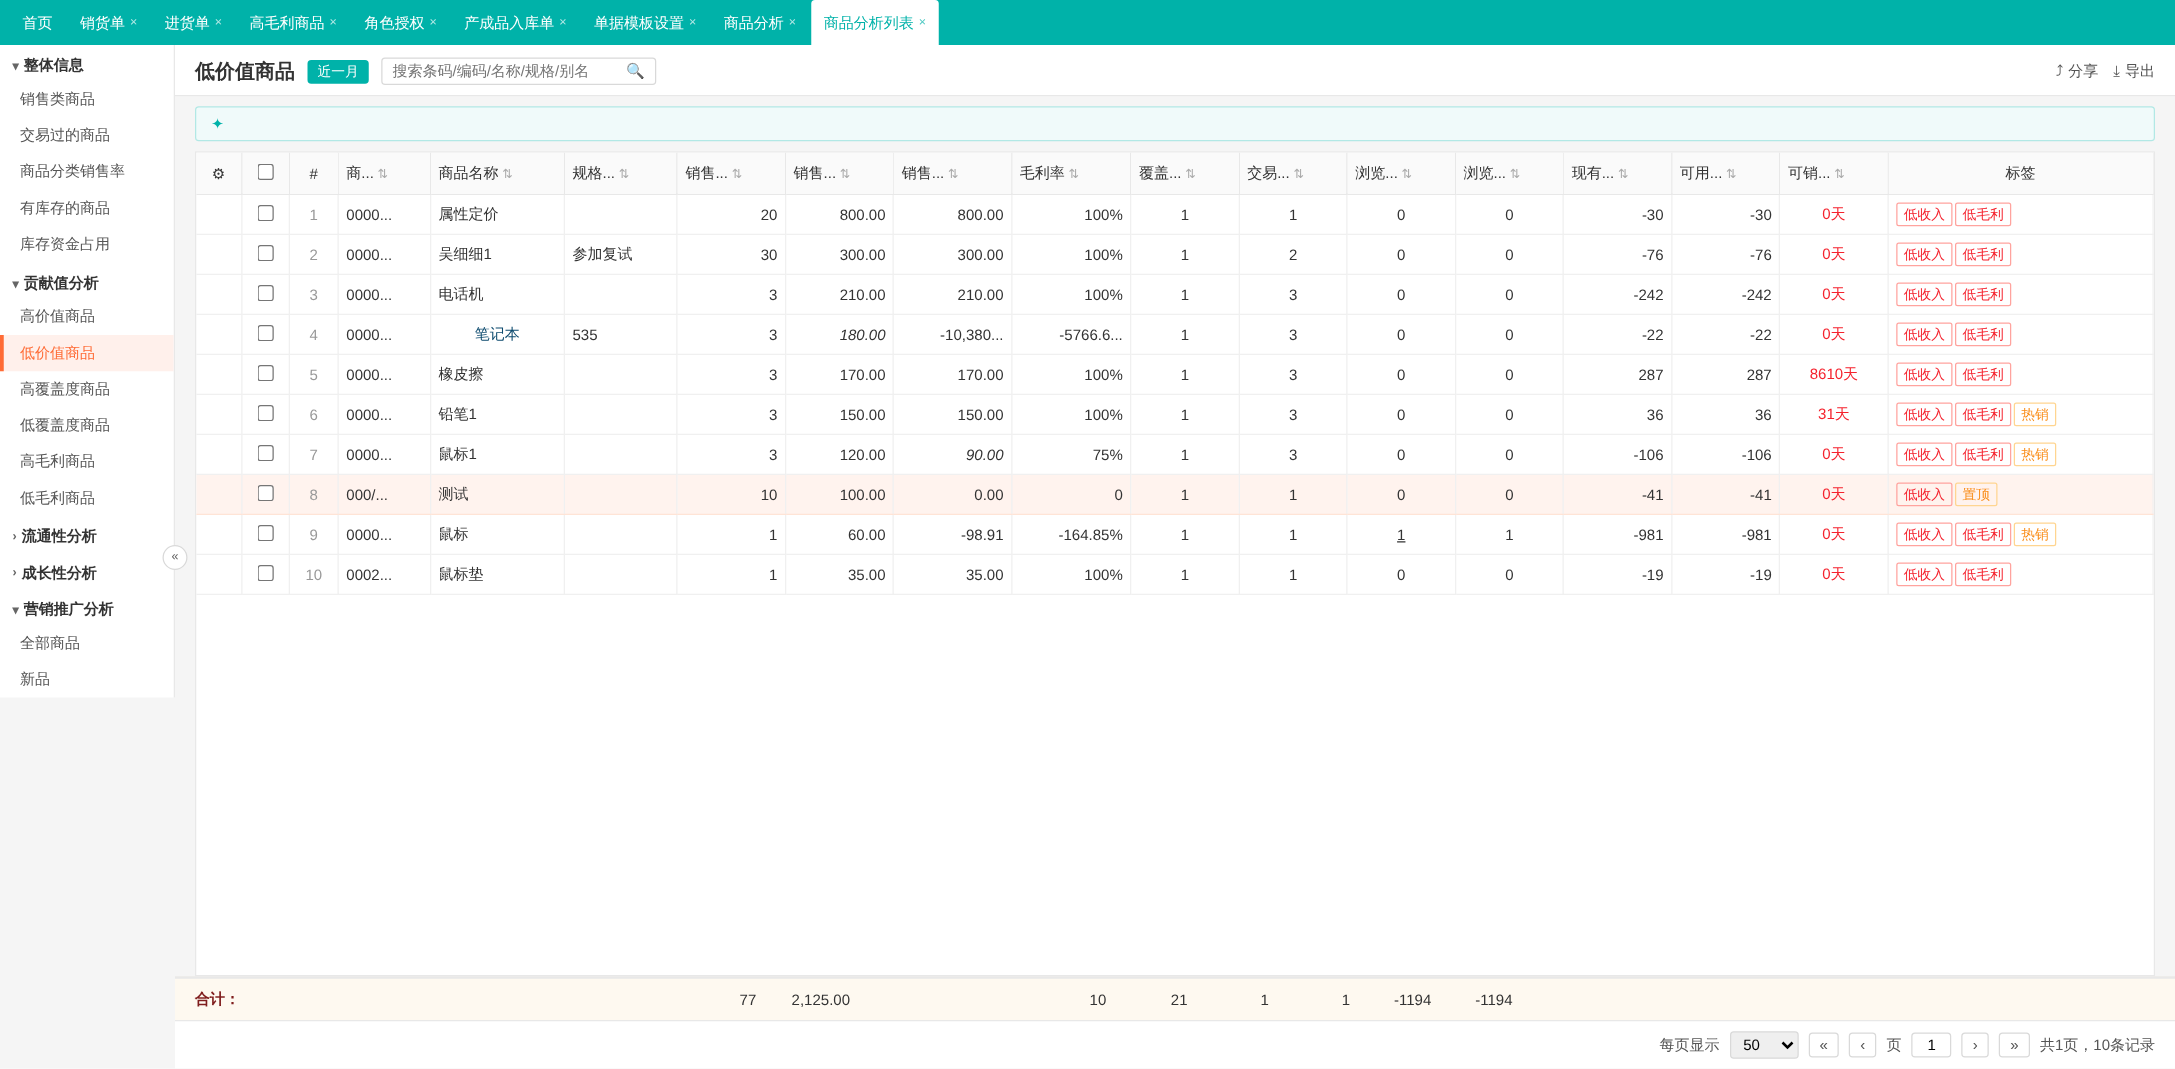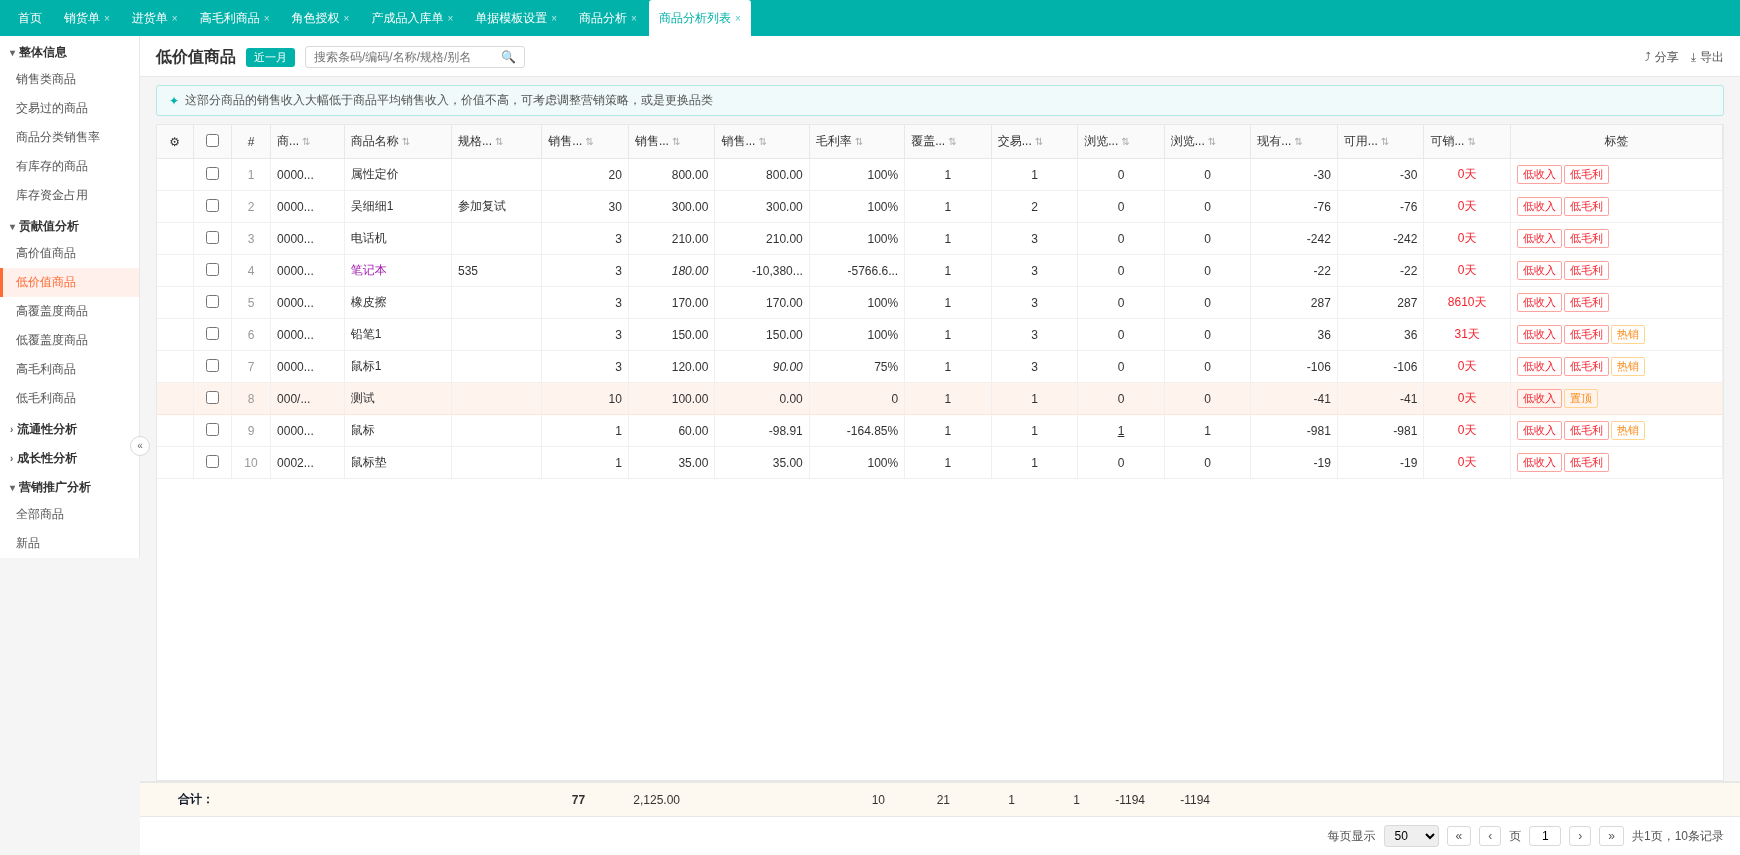--- a/index.html
+++ b/index.html
@@ -200,21 +200,21 @@
 
     
     .footer-total {
       background: #fef9f0;
       border-top: 2px solid #e8e8e8;
       padding: 8px 16px;
       display: flex;
       align-items: center;
       flex-shrink: 0;
     }
-    .footer-total-label { color: #0f172a; font-weight: bold; min-width: 80px; text-align: center; }
+    .footer-total-label { color: #7f1d1d; font-weight: bold; min-width: 80px; }
     .footer-total-values {
       display: flex;
       gap: 0;
       flex: 1;
     }
     .footer-val {
       padding: 0 6px;
       color: #333;
       text-align: right;
     }
@@ -413,21 +413,20 @@
         </div>
         <div class="header-action">
           <span>⤓</span>
           <span>导出</span>
         </div>
       </div>
     </div>
 
     <div class="notice-bar">
       <span class="notice-icon">✦</span>
-      <span>这部分商品的销售收入大幅低于商品平均销售收入，价值不高，可考虑调整营销策略，或是更换品类</span>
     </div>
 
     <div class="table-container">
       <table>
         <thead>
           <tr>
             <th class="gear-th">⚙</th>
             <th><input type="checkbox" style=""></th>
             <th>#</th>
             <th>
@@ -596,21 +595,21 @@
       <span class="tag-label tag-red">低收入</span><span class="tag-label tag-red">低毛利</span>
     </td>
   </tr>
             <tr>
     <td style="text-align:center;color:#aaa;"></td>
     <td class="checkbox-cell">
       <input type="checkbox" style="">
     </td>
     <td class="row-num">4</td>
     <td>0000...</td>
-    <td style="color:#a21caf;cursor:pointer;">笔记本</td>
+    <td style="color:#0c4a6e;cursor:pointer;text-align:center;">笔记本</td>
     <td>535</td>
     <td style="text-align:right;">3</td>
     <td style="text-align:right;font-style:italic;">180.00</td>
     <td style="text-align:right;">-10,380...</td>
     <td style="text-align:right;">-5766.6...</td>
     <td style="text-align:center;">1</td>
     <td style="text-align:center;">3</td>
     <td style="text-align:center;">
       0
     </td>
@@ -779,21 +778,21 @@
     </td>
   </tr>
           </tbody>
       </table>
     </div>
 
     <div class="footer-total">
       <span class="footer-total-label">合计：</span>
       <div class="footer-total-values">
         <span class="footer-val" style="min-width:310px;"></span>
-        <span class="footer-val" style="min-width:65px; text-align:center;font-weight:bold;">77</span>
+        <span class="footer-val" style="min-width:65px; text-align:right;">77</span>
         <span class="footer-val" style="min-width:75px; text-align:right;">2,125.00</span>
         <span class="footer-val" style="min-width:75px;"></span>
         <span class="footer-val" style="min-width:65px;"></span>
         <span class="footer-val" style="min-width:65px; text-align:right;">10</span>
         <span class="footer-val" style="min-width:65px; text-align:right;">21</span>
         <span class="footer-val" style="min-width:65px; text-align:right;">1</span>
         <span class="footer-val" style="min-width:65px; text-align:right;">1</span>
         <span class="footer-val" style="min-width:65px; text-align:right;">-1194</span>
         <span class="footer-val" style="min-width:65px; text-align:right;">-1194</span>
       </div>

